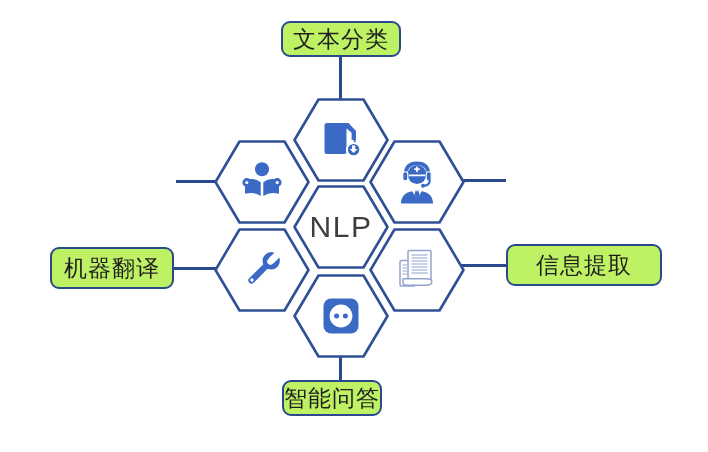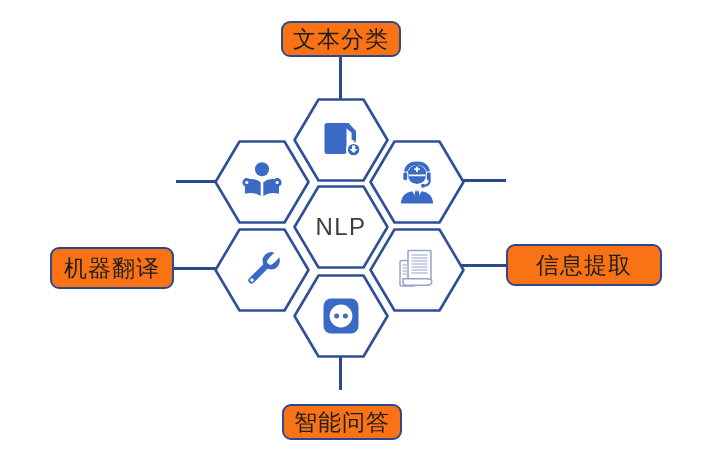--- a/index.html
+++ b/index.html
@@ -16,25 +16,25 @@
   .hexpoly{fill:#ffffff;stroke:var(--c-outline,#2f5096);stroke-width:2.6;stroke-linejoin:round;}
   .hex svg.icon{position:absolute;left:26px;top:20px;width:48px;height:48px;}
   .f-icon{fill:var(--c-icon,#3a6ac6);}
   .s-icon{stroke:var(--c-icon,#3a6ac6);fill:none;}
   .f-white{fill:#ffffff;}
   .f-page{fill:#ffffff;stroke:var(--c-docicon,#95a4cd);stroke-width:1.5;}
   .s-page{stroke:var(--c-docicon,#95a4cd);stroke-width:1.2;fill:none;}
   .nlp{
     position:absolute;left:0;top:0;width:100%;height:100%;
     display:flex;align-items:center;justify-content:center;
-    font-size:24px;letter-spacing:1.5px;color:var(--c-nlptext,#3e3e42);
+    font-size:30px;letter-spacing:1.5px;color:var(--c-nlptext,#3e3e42);
   }
   
   .labelbox{
-    position:absolute;z-index:3;background:#f97316;
+    position:absolute;z-index:3;background:#bef264;
     border:2.4px solid var(--c-labelborder,#2b4a8d);border-radius:9px;
     display:flex;align-items:center;justify-content:center;
     color:var(--c-labeltext,#1f1f1f);font-size:23px;letter-spacing:1px;
     box-sizing:border-box;
   }
 </style>
 </head>
 <body>
 
 <div class="stage">
@@ -147,17 +147,17 @@
 
   <div class="labelbox" style="left:281px;top:21px;width:120px;height:36px">
     <span>文本分类</span>
   </div>
   <div class="labelbox" style="left:506px;top:244px;width:156px;height:42px">
     <span>信息提取</span>
   </div>
   <div class="labelbox" style="left:50px;top:247px;width:124px;height:42px">
     <span>机器翻译</span>
   </div>
-  <div class="labelbox" style="left:282px;top:404px;width:120px;height:36px">
+  <div class="labelbox" style="left:282px;top:380px;width:100px;height:36px">
     <span>智能问答</span>
   </div>
 
 </div>
 
 </body></html>

